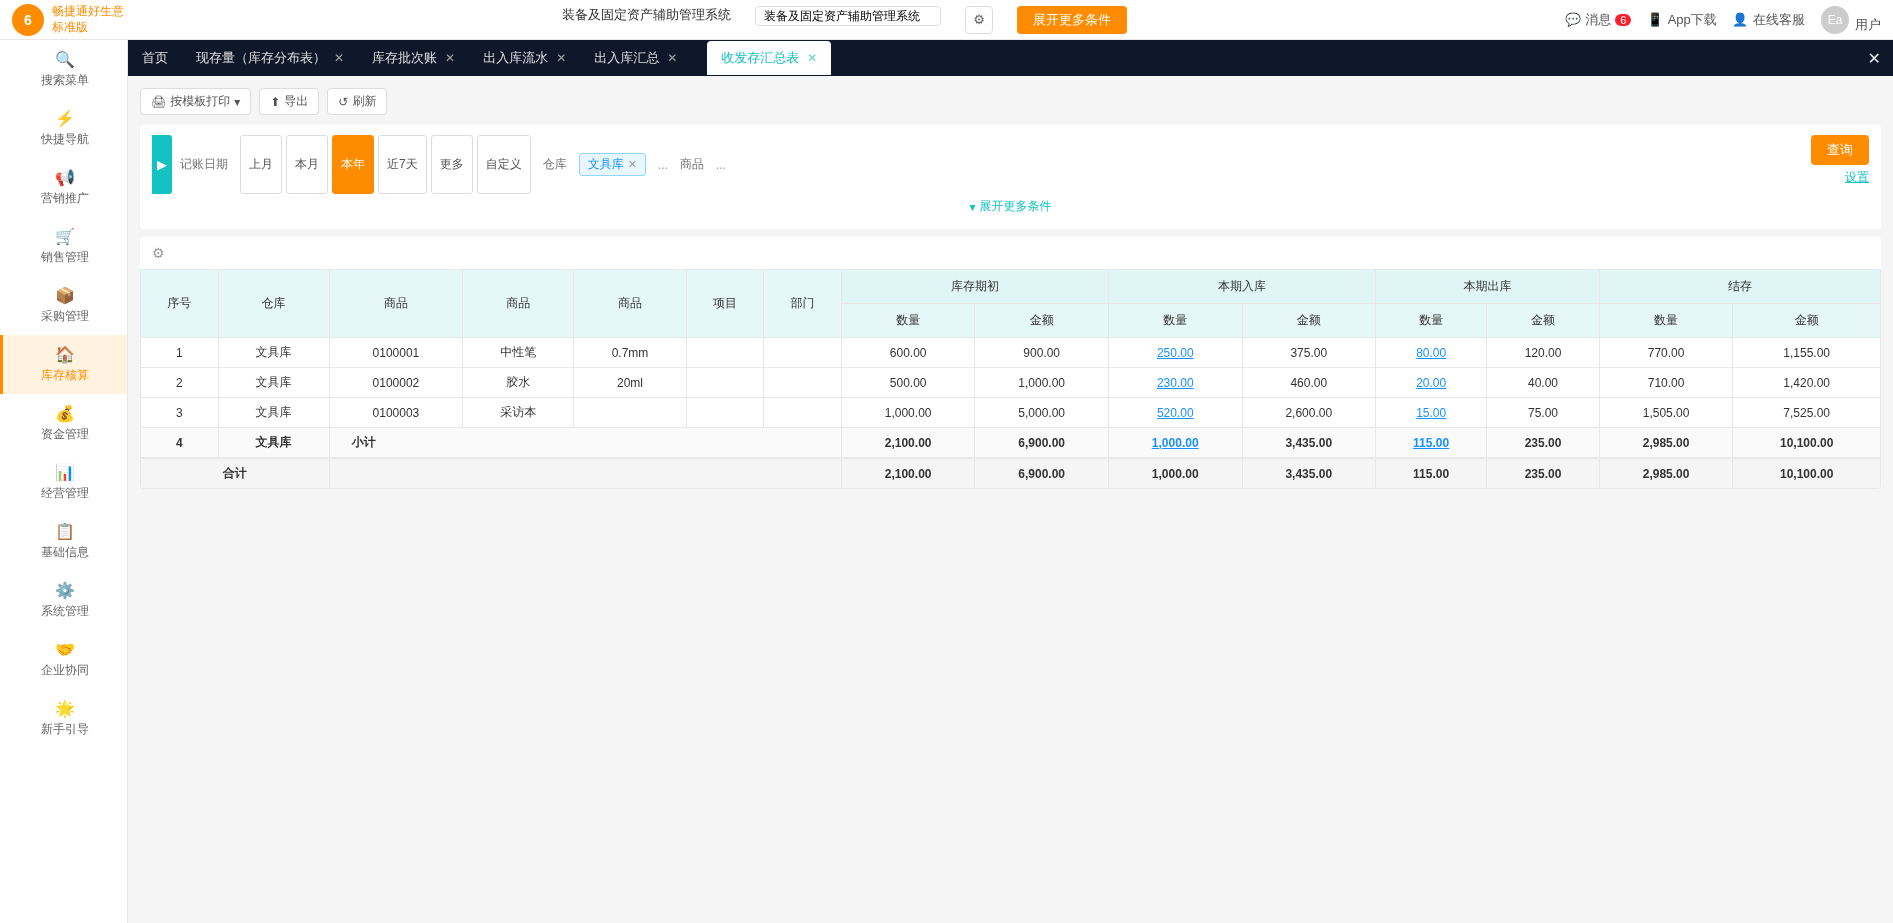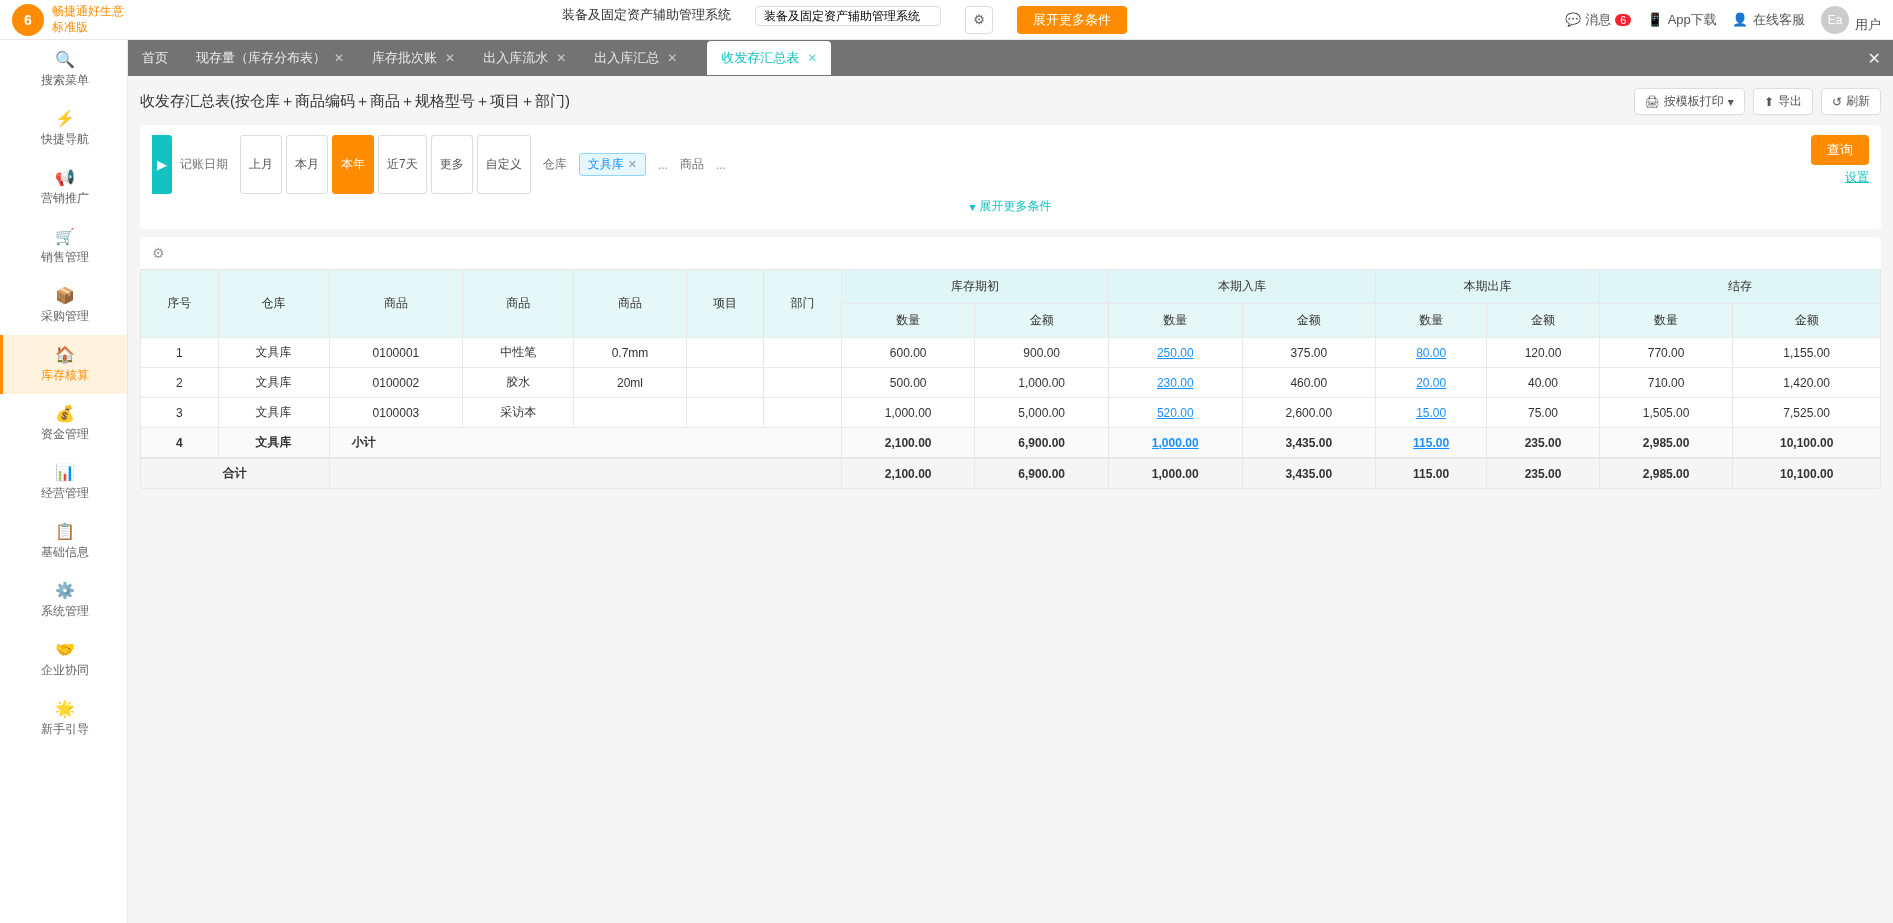--- a/index.html
+++ b/index.html
@@ -23,21 +23,21 @@
     .trial-btn { background: #ff8c00; color: #fff; border: none; border-radius: 4px; padding: 5px 16px; font-size: 13px; cursor: pointer; }
     .top-bar-right { display: flex; align-items: center; gap: 16px; font-size: 13px; color: #555; }
     .top-bar-right span { cursor: pointer; display: flex; align-items: center; gap: 4px; }
     .badge { background: #f5222d; color: #fff; border-radius: 10px; padding: 0 5px; font-size: 11px; }
     .user-avatar { width: 28px; height: 28px; border-radius: 50%; background: #ccc; display: flex; align-items: center; justify-content: center; font-size: 12px; color: #fff; }
     .sidebar-item { display: flex; flex-direction: column; align-items: center; padding: 10px 4px; cursor: pointer; color: #666; font-size: 12px; gap: 3px; border-left: 3px solid transparent; }
     .sidebar-item.active { background: #fff3e0; color: #ff8c00; border-left-color: #ff8c00; }
     .sidebar-icon { font-size: 16px; }
 
     
-    .tab-bar { background: #737373; display: flex; align-items: center; padding: 0; min-height: 36px; }
+    .tab-bar { background: #0f172a; display: flex; align-items: center; padding: 0; min-height: 36px; }
     .tab-item { padding: 8px 14px; color: rgba(255,255,255,0.85); cursor: pointer; display: flex; align-items: center; gap: 6px; font-size: 13px; white-space: nowrap; }
     .tab-item.active { background: #fff; color: #13c2c2; border-radius: 4px 4px 0 0; font-weight: 500; margin-left: 16px; }
     .tab-close { font-size: 12px; opacity: 0.7; margin-left: 2px; }
     .tab-bar-close { margin-left: auto; padding: 8px 12px; color: rgba(255,255,255,0.9); cursor: pointer; font-size: 16px; }
 
     
     .page-content { flex: 1; background: #f5f5f5; overflow-y: auto; padding: 12px; }
     .page-header { display: flex; align-items: center; justify-content: space-between; margin-bottom: 10px; }
     .page-title { font-size: 15px; font-weight: 500; color: #333; }
     .page-actions { display: flex; align-items: center; gap: 8px; }
@@ -198,21 +198,20 @@
         <div class="tab-item active">
           <span>收发存汇总表</span>
           <span class="tab-close">✕</span>
         </div>
         <div class="tab-bar-close">✕</div>
       </div>
 
       <div class="page-content">
 
         <div class="page-header">
-          <h2 class="page-title">收发存汇总表(按仓库＋商品编码＋商品＋规格型号＋项目＋部门)</h2>
           <div class="page-actions">
             <button class="action-btn">
               <span>🖨</span>
               <span>按模板打印</span>
               <span>▾</span>
             </button>
             <button class="action-btn">
               <span>⬆</span>
               <span>导出</span>
             </button>

